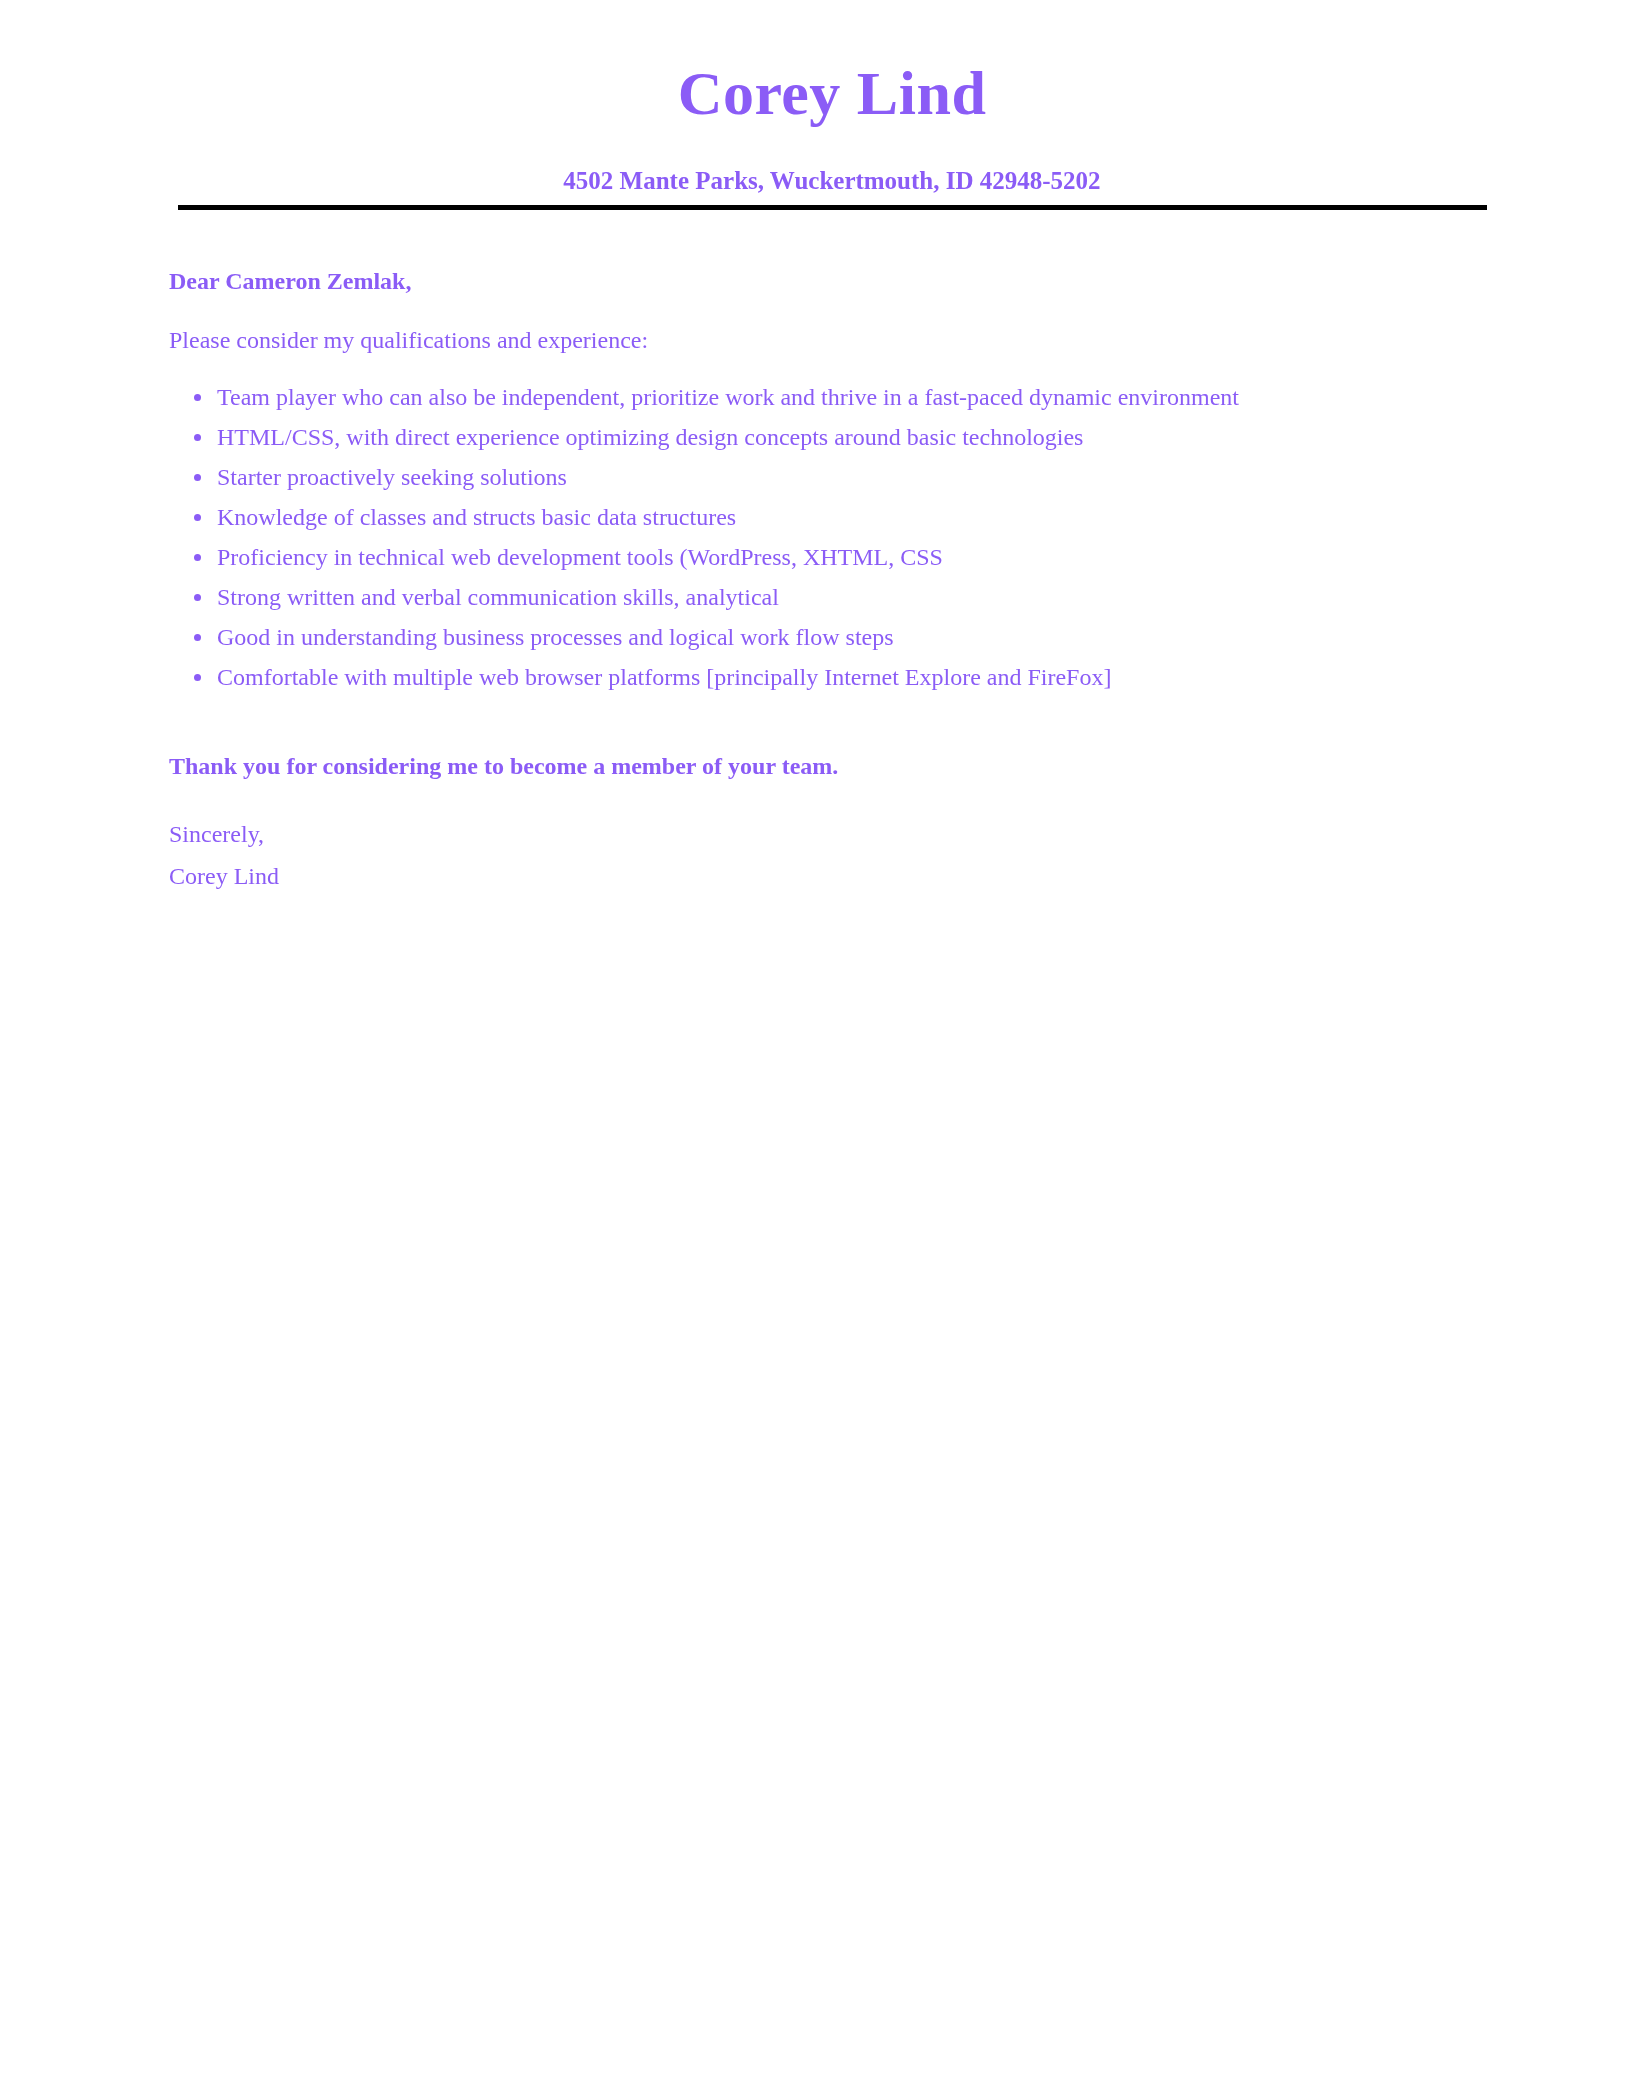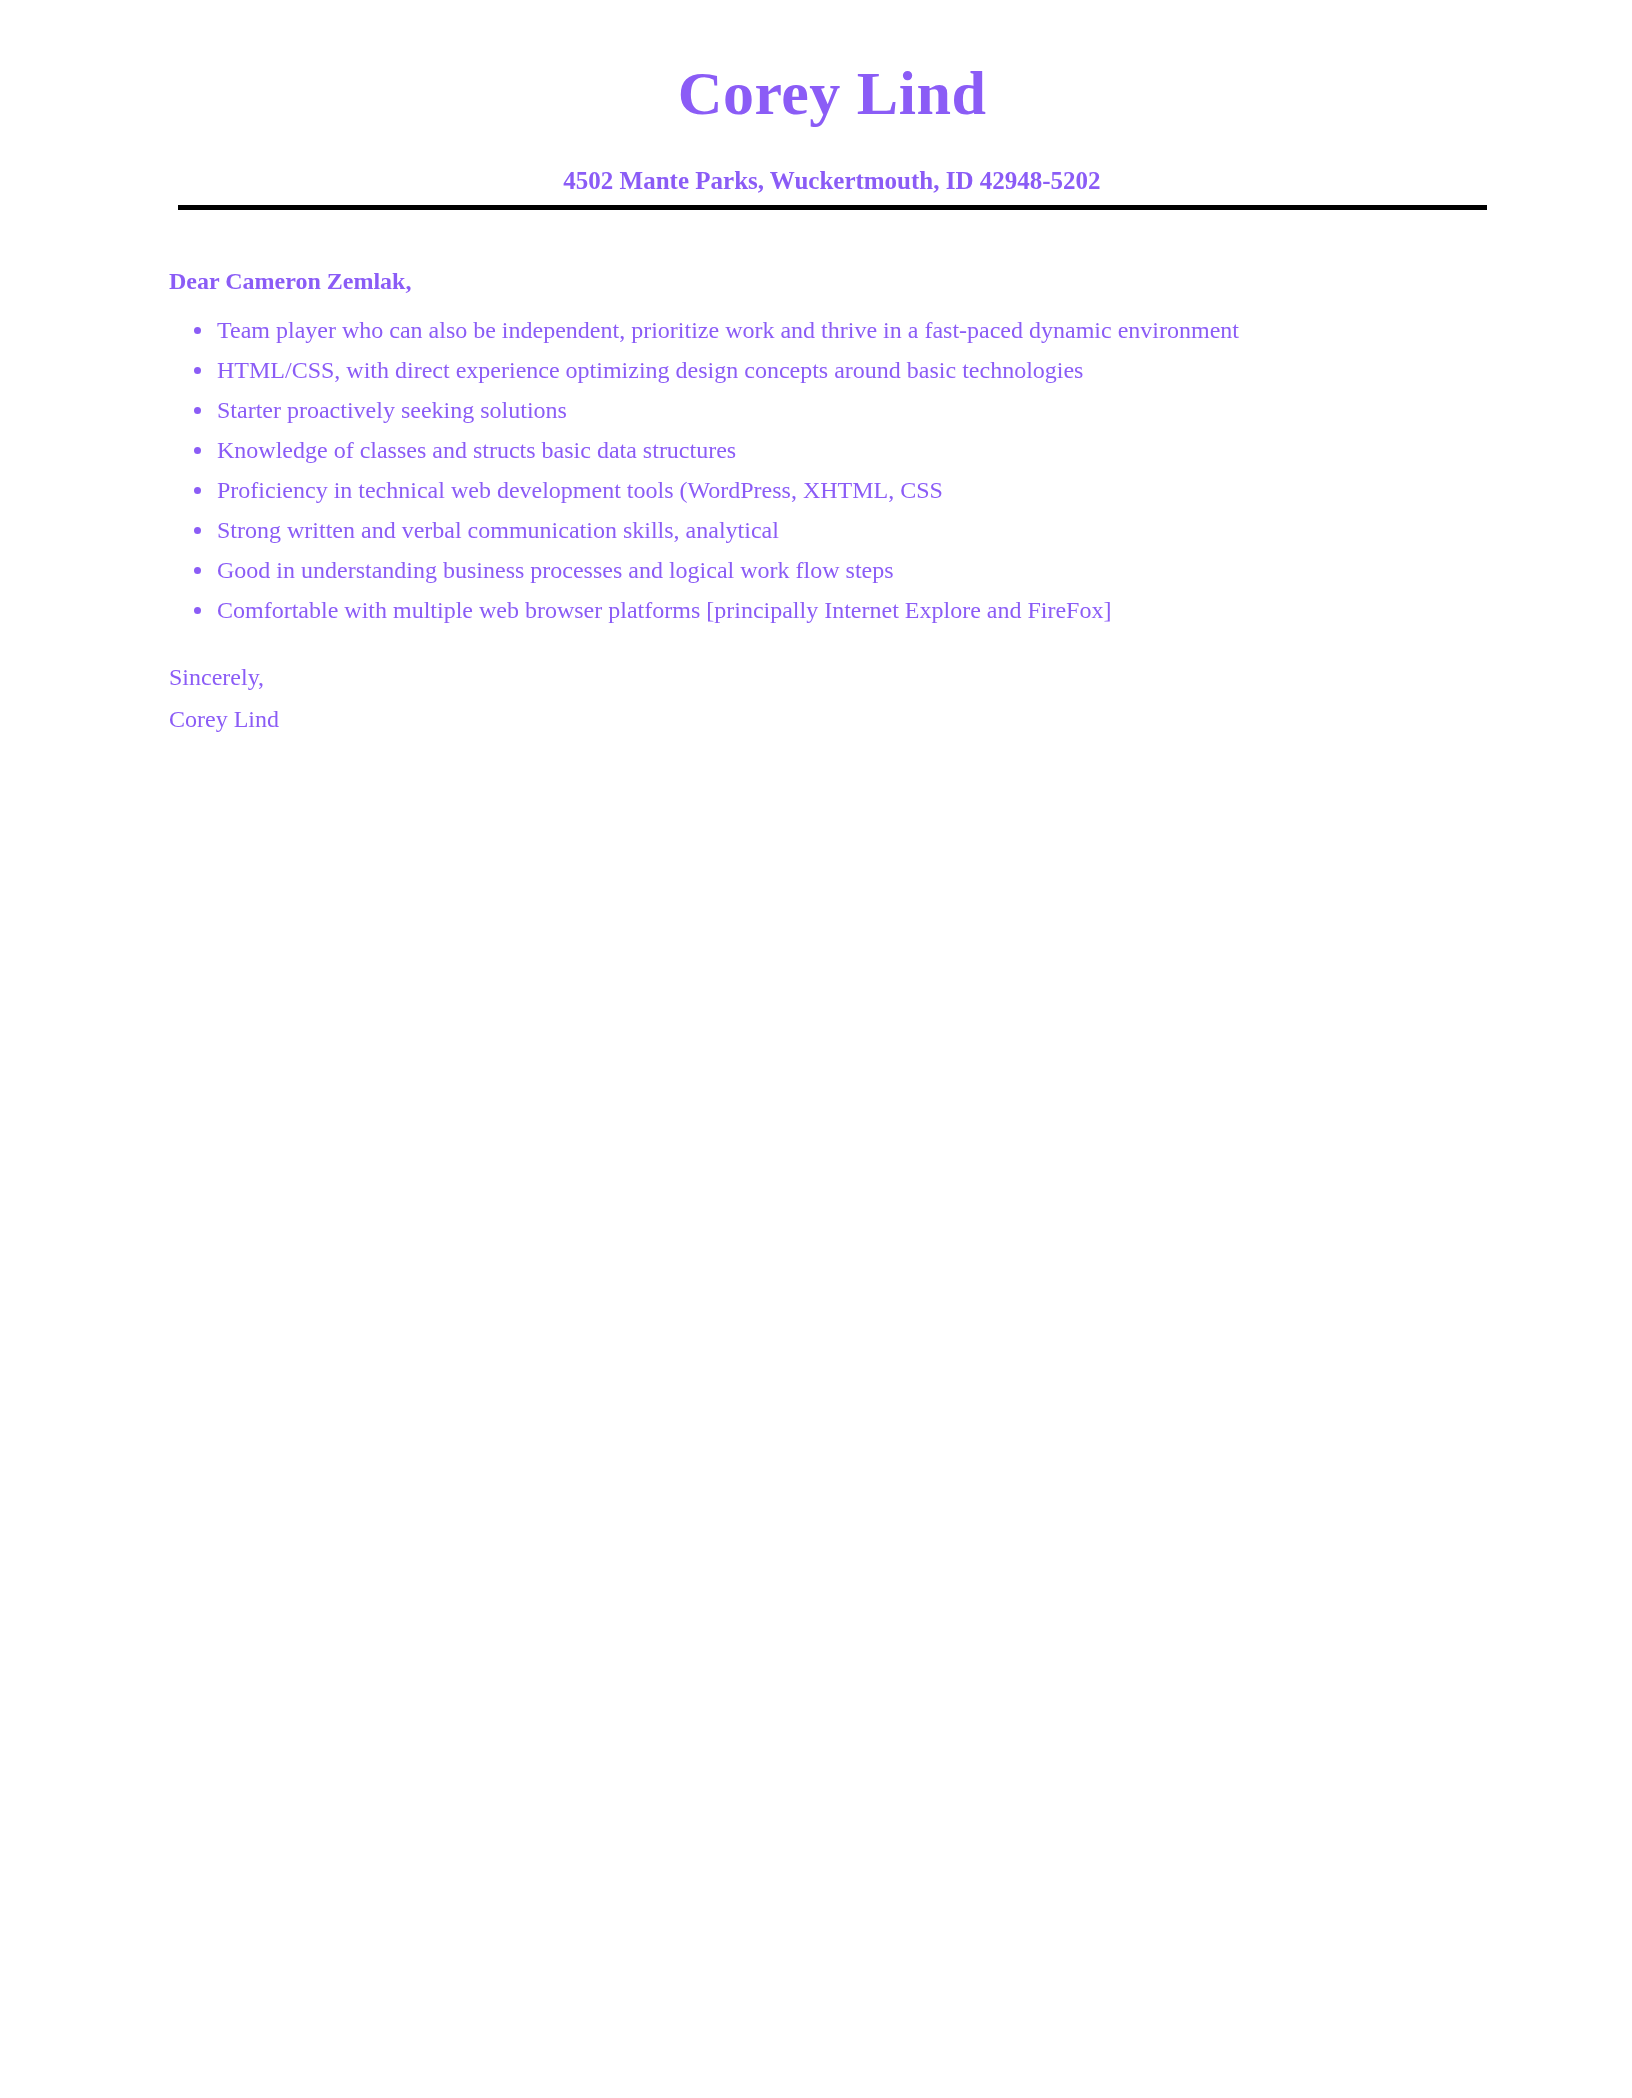--- a/index.html
+++ b/index.html
@@ -70,32 +70,34 @@
     <div class="address">4502 Mante Parks, Wuckertmouth, ID 42948-5202</div>
     <div class="rule"></div>
   </div>
 
   <div class="letter">
 
     <div class="salutation">Dear Cameron Zemlak,</div>
 
 
 
+    <p class="para">Please consider my qualifications and experience:</p>
 
     <ul class="quals">
       <li>Team player who can also be independent, prioritize work and thrive in a fast-paced dynamic environment</li>
       <li>HTML/CSS, with direct experience optimizing design concepts around basic technologies</li>
       <li>Starter proactively seeking solutions</li>
       <li>Knowledge of classes and structs basic data structures</li>
       <li>Proficiency in technical web development tools (WordPress, XHTML, CSS</li>
       <li>Strong written and verbal communication skills, analytical</li>
       <li>Good in understanding business processes and logical work flow steps</li>
       <li>Comfortable with multiple web browser platforms [principally Internet Explore and FireFox]</li>
     </ul>
 
+    <div class="thanks">Thank you for considering me to become a member of your team.</div>
 
     <div class="signature">
       <div>Sincerely,</div>
       <div>Corey Lind</div>
     </div>
 
   </div>
 </div>
 
 </body></html>

